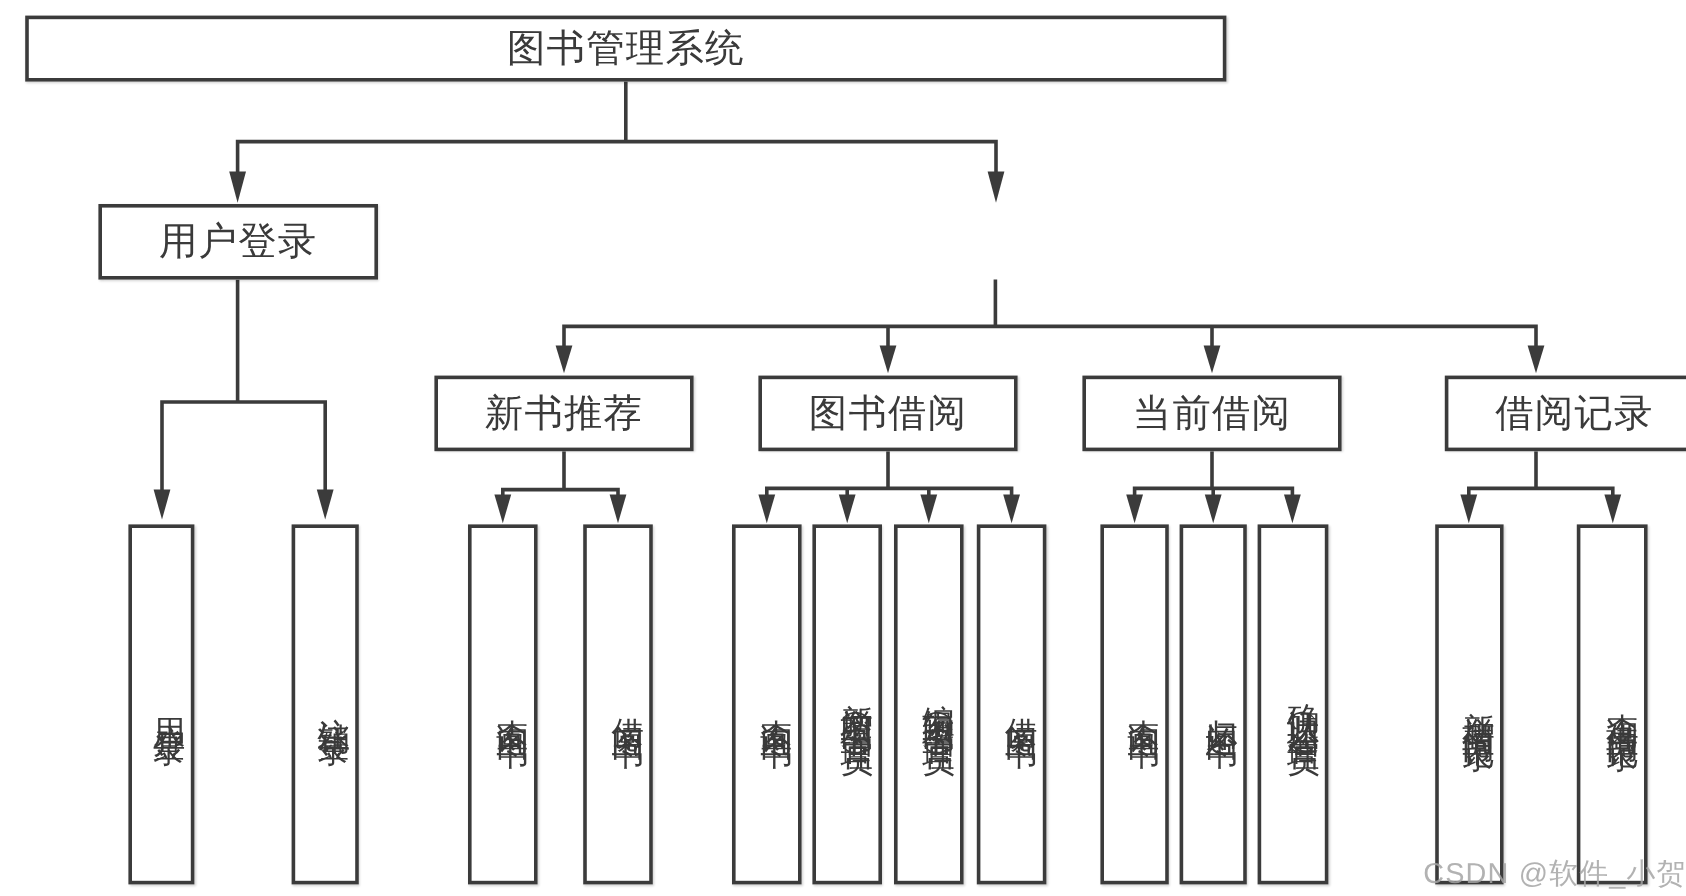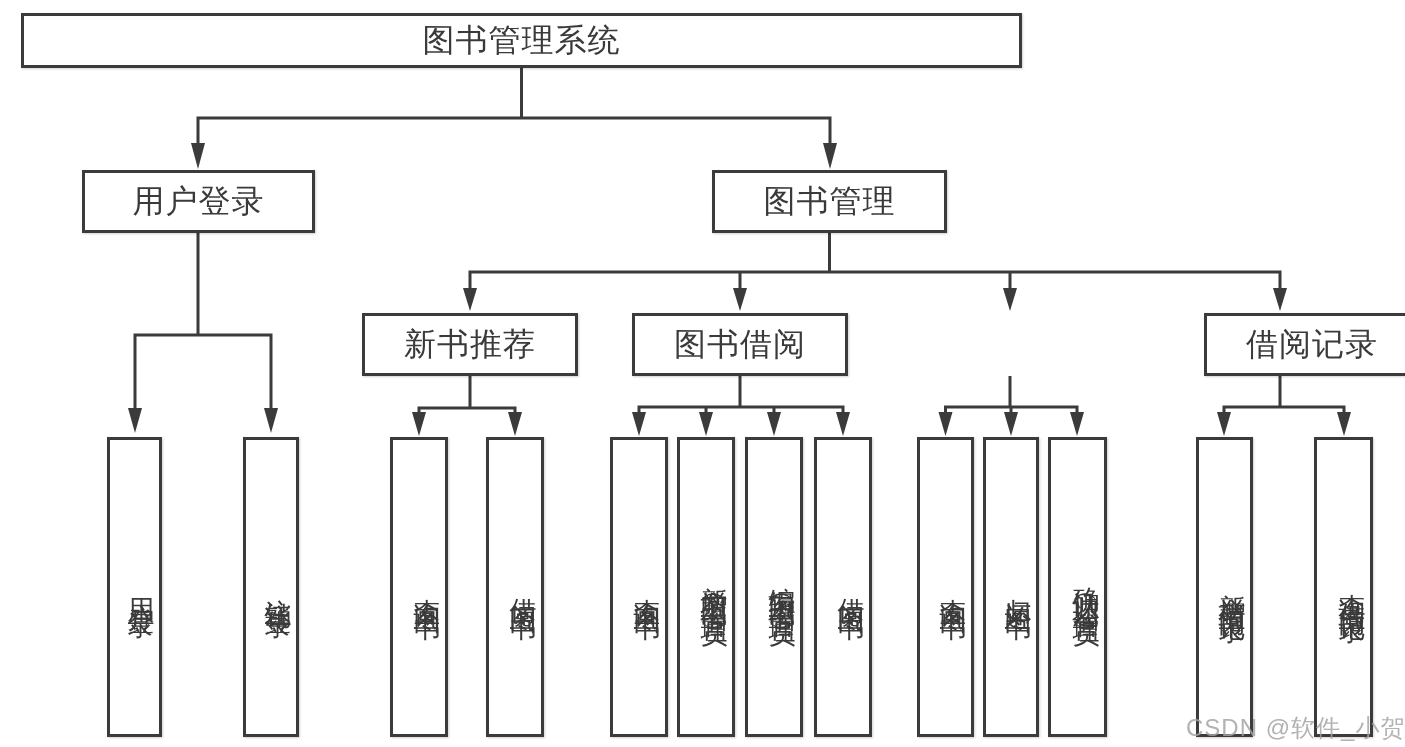--- a/index.html
+++ b/index.html
@@ -114,24 +114,24 @@
     </g>
     <g fill="#3b3b3b" stroke="none">
       <path d="M1217 412 L1231 412 L1224 436 Z"></path>
       <path d="M1337 412 L1351 412 L1344 436 Z"></path>
     </g>
   </svg>
 
   <div class="box hbox" style="left:21px; top:13px; width:1001px; height:55px;">图书管理系统</div>
 
   <div class="box hbox" style="left:82px; top:170px; width:233px; height:63px;">用户登录</div>
-  <div class="box hbox" style="left:712px; top:170px; width:235px; height:63px;">图书管理</div>
 
   <div class="box hbox" style="left:362px; top:313px; width:216px; height:63px;">新书推荐</div>
   <div class="box hbox" style="left:632px; top:313px; width:216px; height:63px;">图书借阅</div>
+  <div class="box hbox" style="left:902px; top:313px; width:216px; height:63px;">当前借阅</div>
   <div class="box hbox" style="left:1204px; top:313px; width:216px; height:63px;">借阅记录</div>
 
   <div class="box leaf" style="left:107px; width:55px;">用户登录</div>
   <div class="box leaf" style="left:243px; width:56px;">注销登录</div>
 
   <div class="box leaf" style="left:390px; width:58px;">查询图书</div>
   <div class="box leaf" style="left:486px; width:58px;">借阅图书</div>
 
   <div class="box leaf" style="left:610px; width:58px;">查询图书</div>
   <div class="box leaf" style="left:677px; width:58px;">新增图书（管理员）</div>

